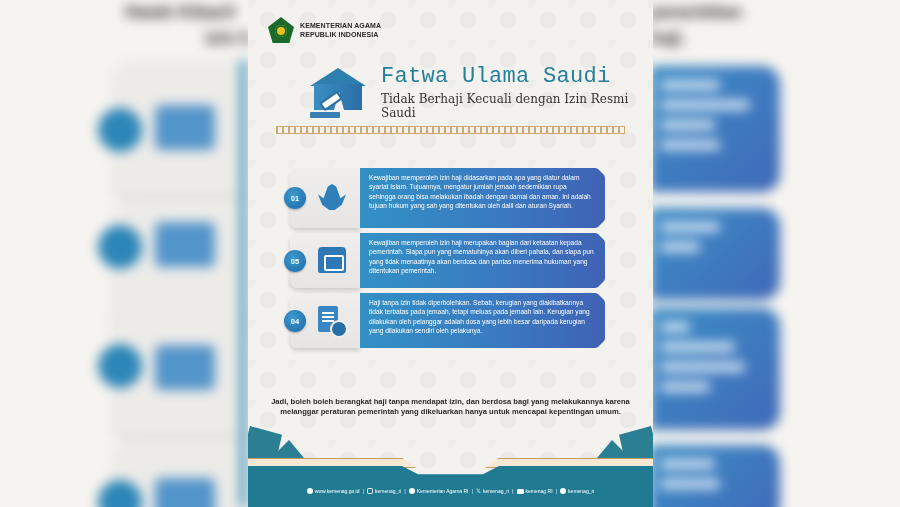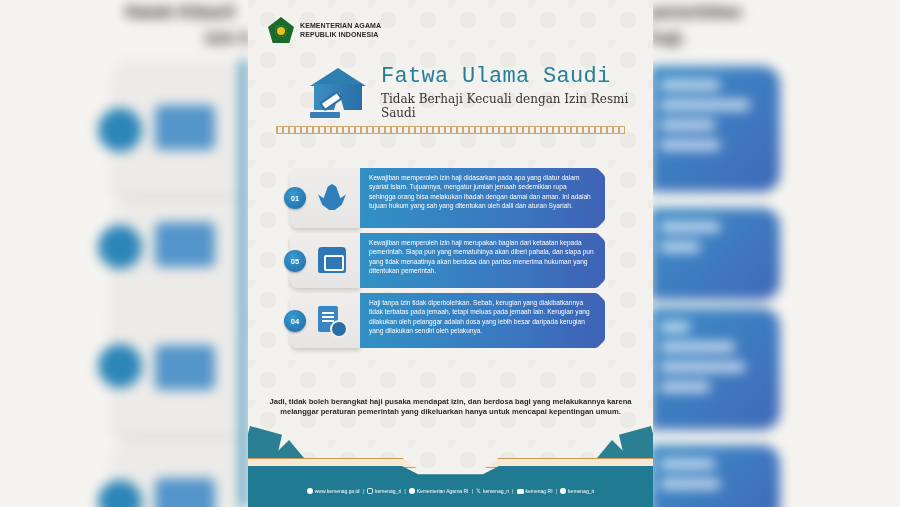--- a/index.html
+++ b/index.html
@@ -233,21 +233,21 @@
 
     <div class="item" style="height:55px;">
       <div class="item-left">
         <div class="num-badge" style="top:17px;">04</div>
         <div class="item-icon ic-doc" style="top:13px;"></div>
       </div>
       <div class="item-right">Haji tanpa izin tidak diperbolehkan. Sebab, kerugian yang diakibatkannya tidak terbatas pada jemaah, tetapi meluas pada jemaah lain. Kerugian yang dilakukan oleh pelanggar adalah dosa yang lebih besar daripada kerugian yang dilakukan sendiri oleh pelakunya.</div>
     </div>
   </div>
 
-  <div class="conclusion">Jadi, tidak boleh berangkat haji pusaka mendapat izin, dan berdosa bagi yang melakukannya karena melanggar peraturan pemerintah yang dikeluarkan hanya untuk mencapai kepentingan umum.</div>
+  <div class="conclusion">Jadi, boleh boleh berangkat haji tanpa mendapat izin, dan berdosa bagi yang melakukannya karena melanggar peraturan pemerintah yang dikeluarkan hanya untuk mencapai kepentingan umum.</div>
 
   <div class="footer-deco">
     <div class="leaf leaf-l1"></div>
     <div class="leaf leaf-l2"></div>
     <div class="leaf leaf-r1"></div>
     <div class="leaf leaf-r2"></div>
     <div class="band-l"></div>
     <div class="band-r"></div>
   </div>
 

